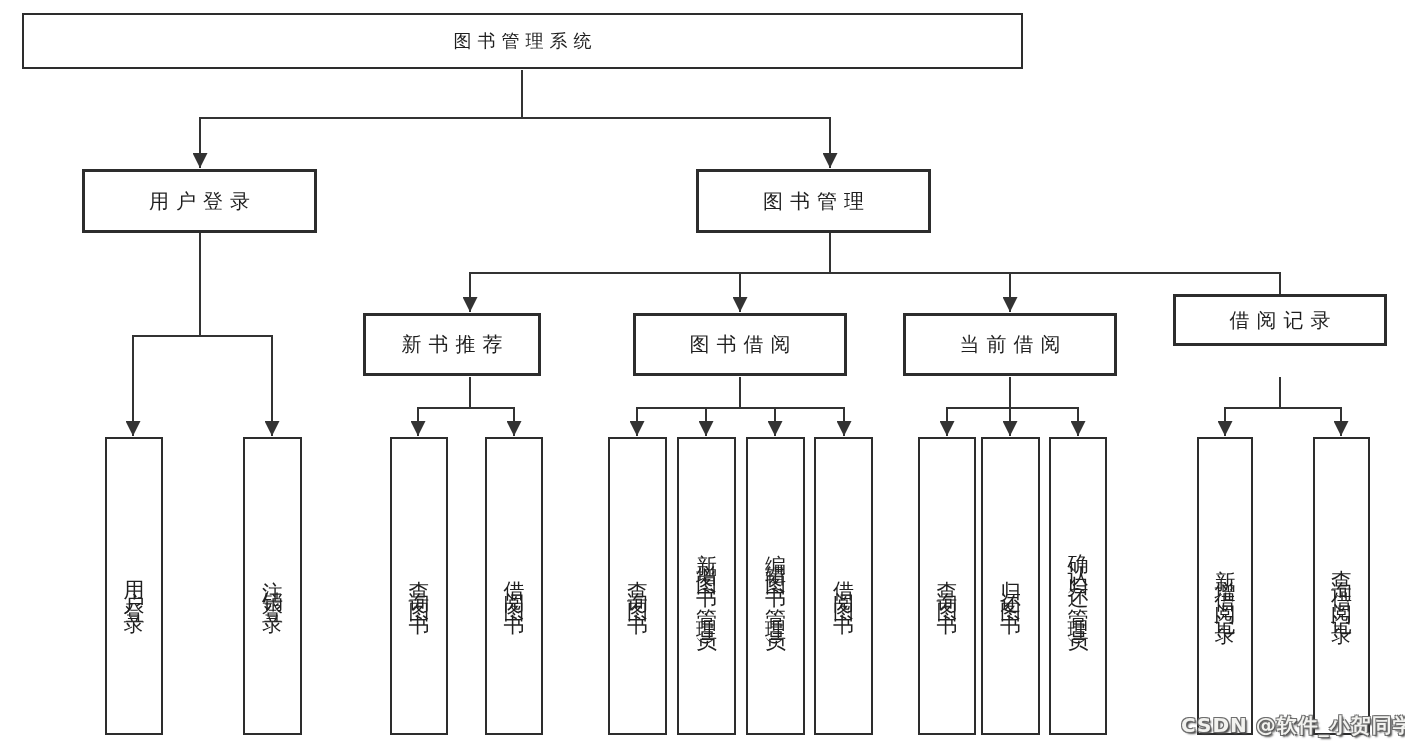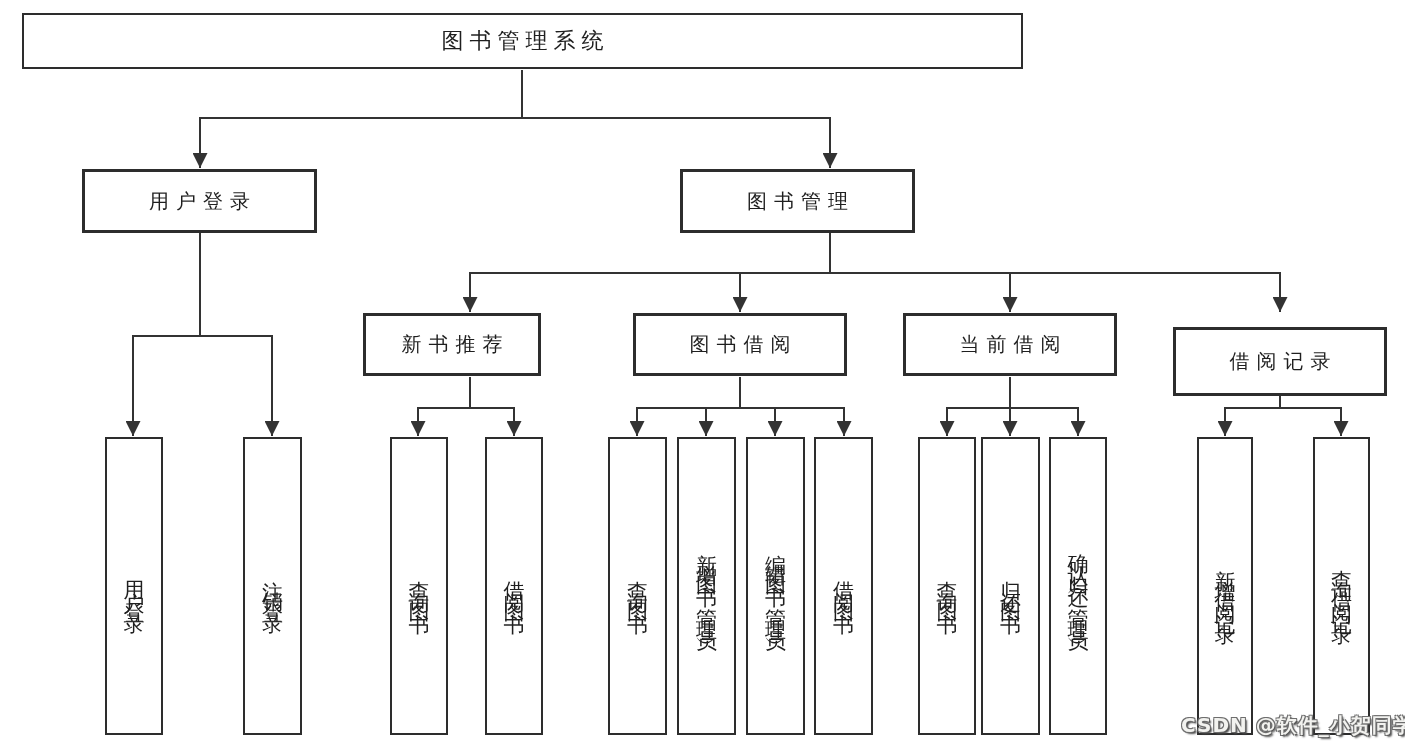--- a/index.html
+++ b/index.html
@@ -18,21 +18,21 @@
     background: #ffffff;
     border: 2px solid #2d2d2d;
     display: flex;
     align-items: center;
     justify-content: center;
     font-size: 20px;
     letter-spacing: 6px;
     text-indent: 6px;
     white-space: nowrap;
   }
-  .node.root { font-size: 22px; }
+  .node.root { font-size: 18px; }
   .node.branch { border-width: 3px; letter-spacing: 7px; text-indent: 7px; }
   .node.leaf {
     writing-mode: vertical-lr;
     text-orientation: mixed;
     font-size: 21px;
     letter-spacing: 11px;
     text-indent: 0;
     white-space: normal;
   }
   .connectors {
@@ -124,26 +124,26 @@
       <line x1="1280" y1="377" x2="1280" y2="409"></line>
       <line x1="1224" y1="408" x2="1342" y2="408"></line>
       <line x1="1225" y1="408" x2="1225" y2="436" marker-end="url(#arw)"></line>
       <line x1="1341" y1="408" x2="1341" y2="436" marker-end="url(#arw)"></line>
     </g>
   </svg>
 
   <div class="node root" style="left:22px; top:13px; width:1001px; height:56px;">图书管理系统</div>
 
   <div class="node branch" style="left:82px; top:169px; width:235px; height:64px;">用户登录</div>
-  <div class="node branch" style="left:680px; top:169px; width:235px; height:64px;">图书管理</div>
+  <div class="node branch" style="left:696px; top:169px; width:235px; height:64px;">图书管理</div>
 
   <div class="node branch" style="left:363px; top:313px; width:178px; height:63px;">新书推荐</div>
   <div class="node branch" style="left:633px; top:313px; width:214px; height:63px;">图书借阅</div>
   <div class="node branch" style="left:903px; top:313px; width:214px; height:63px;">当前借阅</div>
-  <div class="node branch" style="left:1173px; top:327px; width:214px; height:69px;">借阅记录</div>
+  <div class="node branch" style="left:1173px; top:294px; width:214px; height:52px;">借阅记录</div>
 
   <div class="node leaf" style="left:105px; top:437px; width:58px; height:298px;">用户登录</div>
   <div class="node leaf" style="left:243px; top:437px; width:59px; height:298px;">注销登录</div>
 
   <div class="node leaf" style="left:390px; top:437px; width:58px; height:298px;">查询图书</div>
   <div class="node leaf" style="left:485px; top:437px; width:58px; height:298px;">借阅图书</div>
 
   <div class="node leaf" style="left:608px; top:437px; width:59px; height:298px;">查询图书</div>
   <div class="node leaf" style="left:677px; top:437px; width:59px; height:298px;">新增图书（管理员）</div>
   <div class="node leaf" style="left:746px; top:437px; width:59px; height:298px;">编辑图书（管理员）</div>

